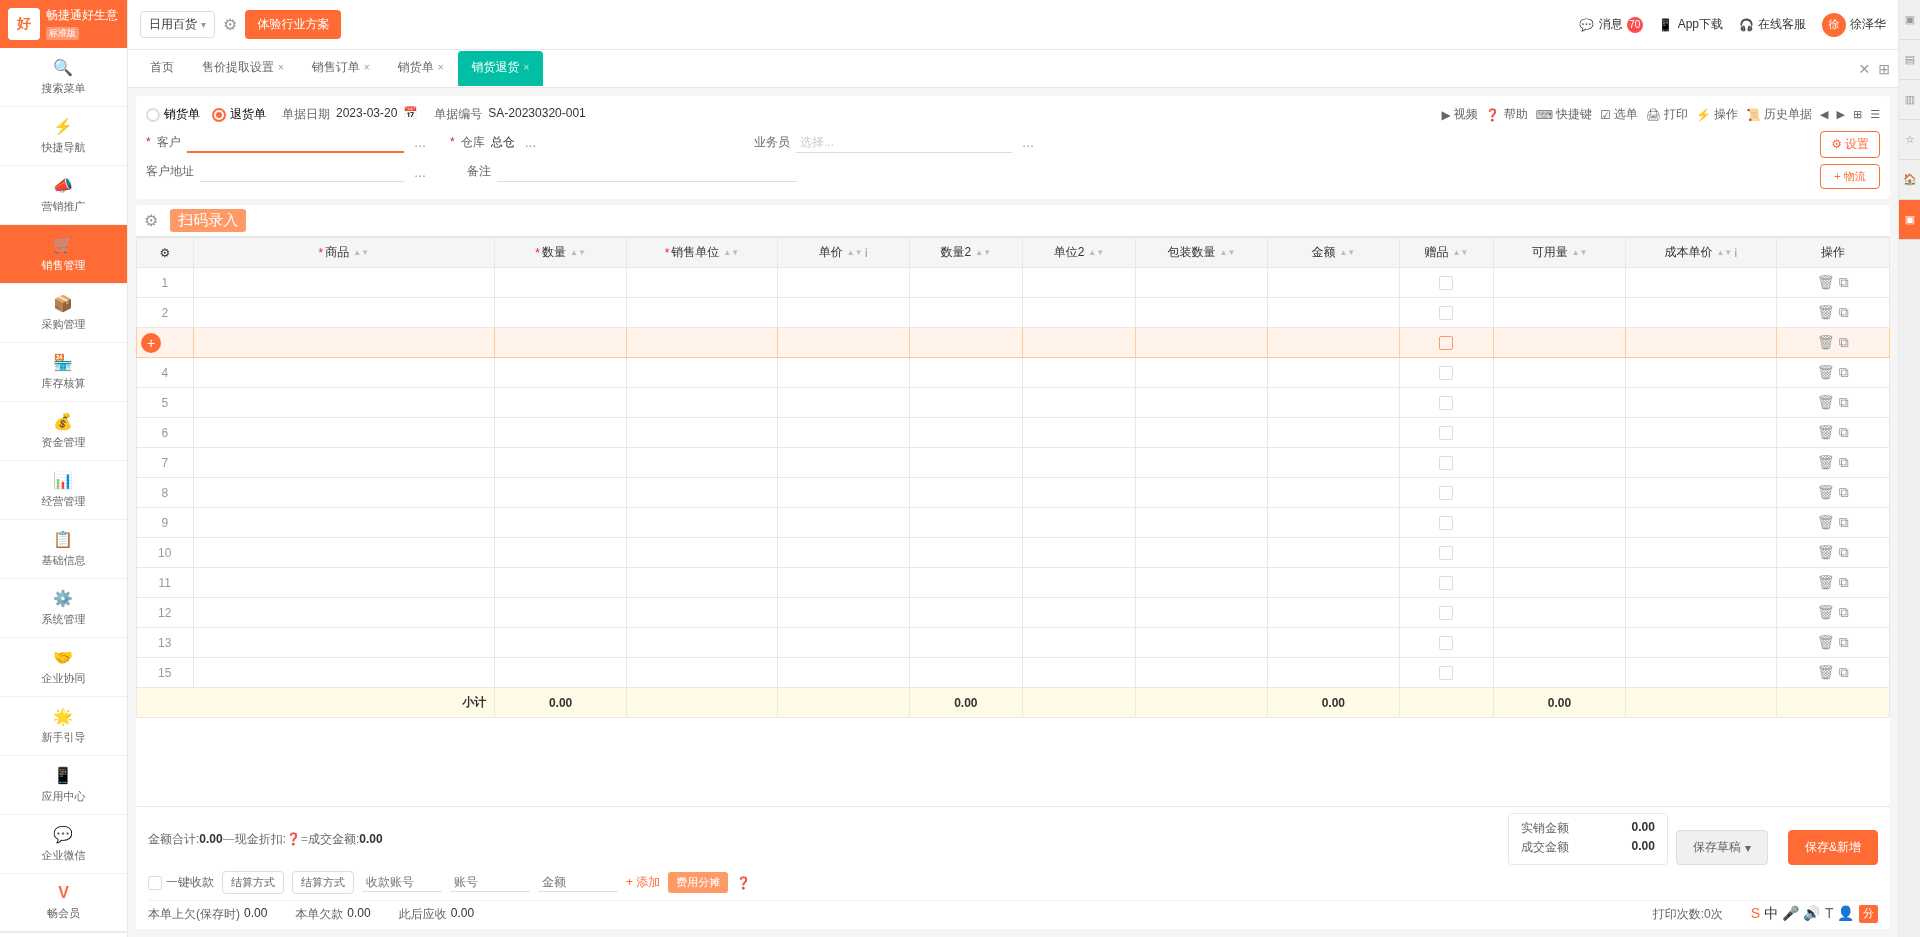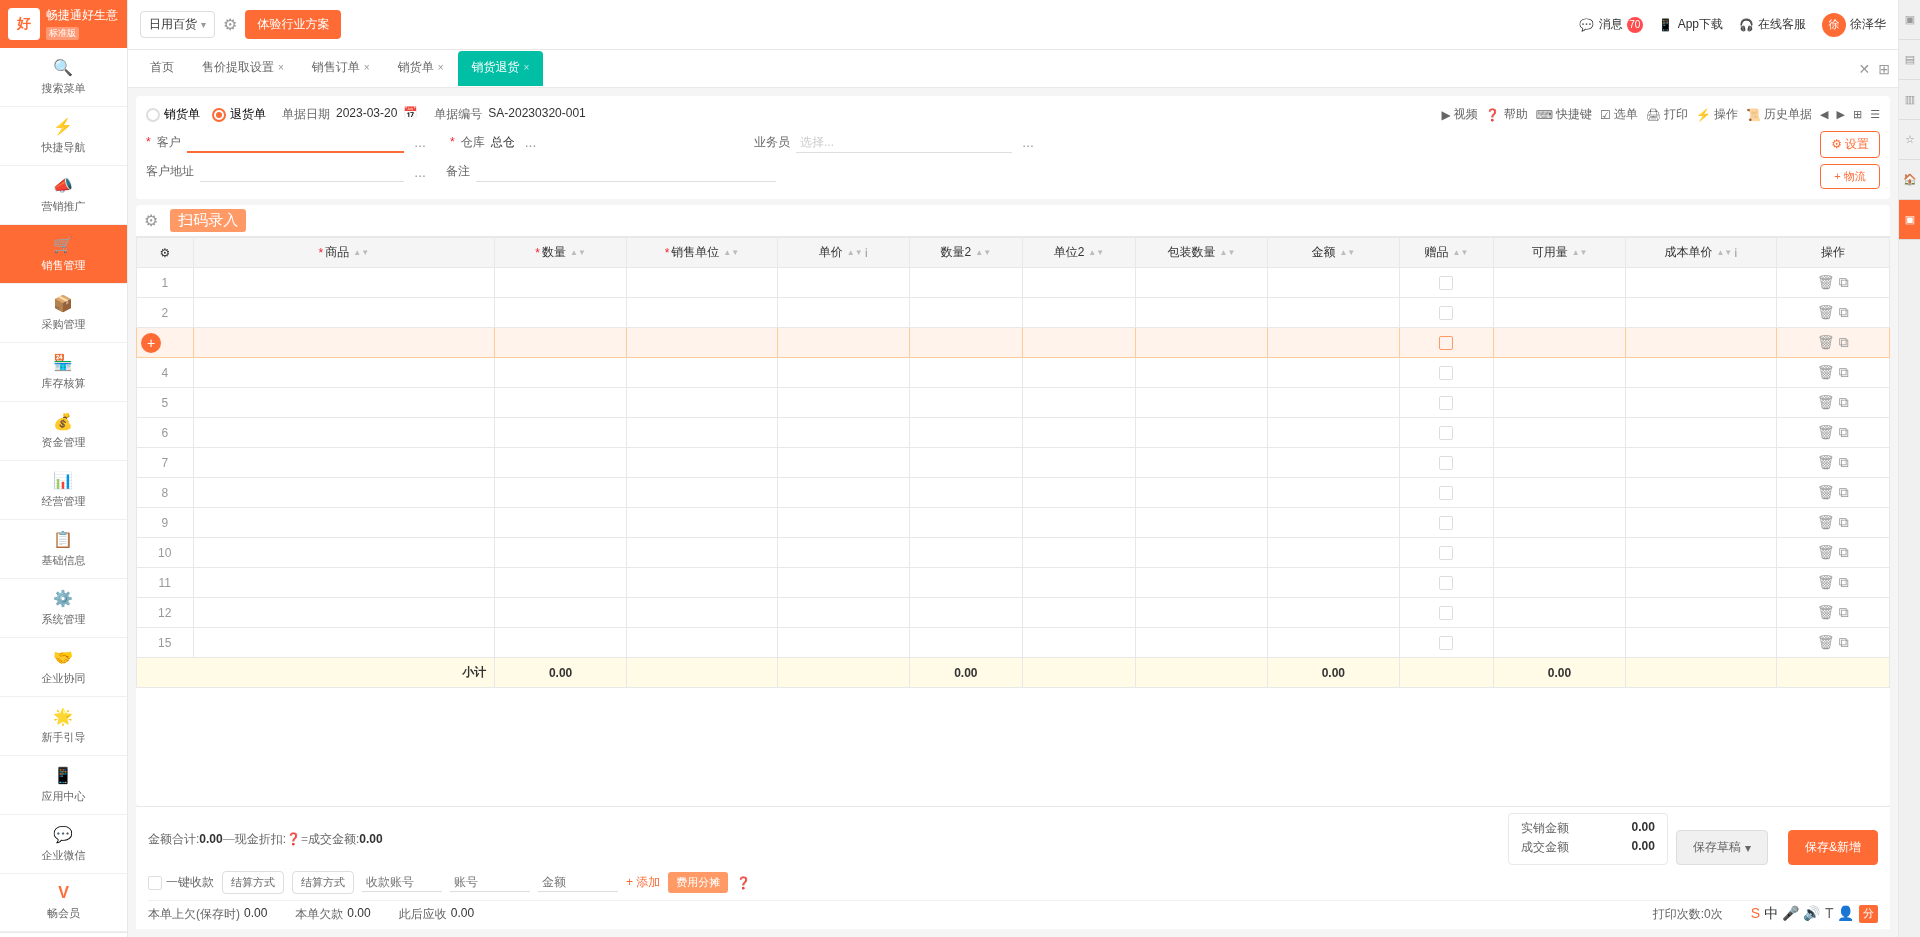--- a/index.html
+++ b/index.html
@@ -326,21 +326,21 @@
               <span class="form-label">仓库</span>
               <span style="color:#333;">总仓</span>
               <span class="field-dots">...</span>
             </div>
             <div class="field-group">
               <span class="form-label">业务员</span>
               <input class="field-input" placeholder="选择..." style="">
               <span class="field-dots">...</span>
             </div>
           </div>
-          <div style="display:flex; gap:20px;">
+          <div style="display:flex; gap:41px;">
             <div class="field-group">
               <span class="form-label">客户地址</span>
               <input class="field-input" style="width: 180px;">
               <span class="field-dots">...</span>
             </div>
             <div class="field-group">
               <span class="form-label">备注</span>
               <input class="field-input" style="width: 300px;">
             </div>
           </div>
@@ -702,20 +702,44 @@
                 <td></td>
               <td>
                   <div class="action-icons">
                     <span class="action-icon">🗑</span>
                     <span class="action-icon">⧉</span>
                   </div>
                 </td>
             </tr>
             <tr>
               <td class="row-num">12</td>
+              <td></td>
+                <td></td>
+                <td></td>
+                <td></td>
+                <td></td>
+                <td></td>
+                <td></td>
+                <td></td>
+              <td>
+                  <div class="checkbox-cell">
+                    <div class="cb"></div>
+                  </div>
+                </td>
+              <td></td>
+                <td></td>
+              <td>
+                  <div class="action-icons">
+                    <span class="action-icon">🗑</span>
+                    <span class="action-icon">⧉</span>
+                  </div>
+                </td>
+            </tr>
+            <tr>
+              <td class="row-num">13</td>
               <td></td>
                 <td></td>
                 <td></td>
                 <td></td>
                 <td></td>
                 <td></td>
                 <td></td>
                 <td></td>
               <td>
                   <div class="checkbox-cell">

